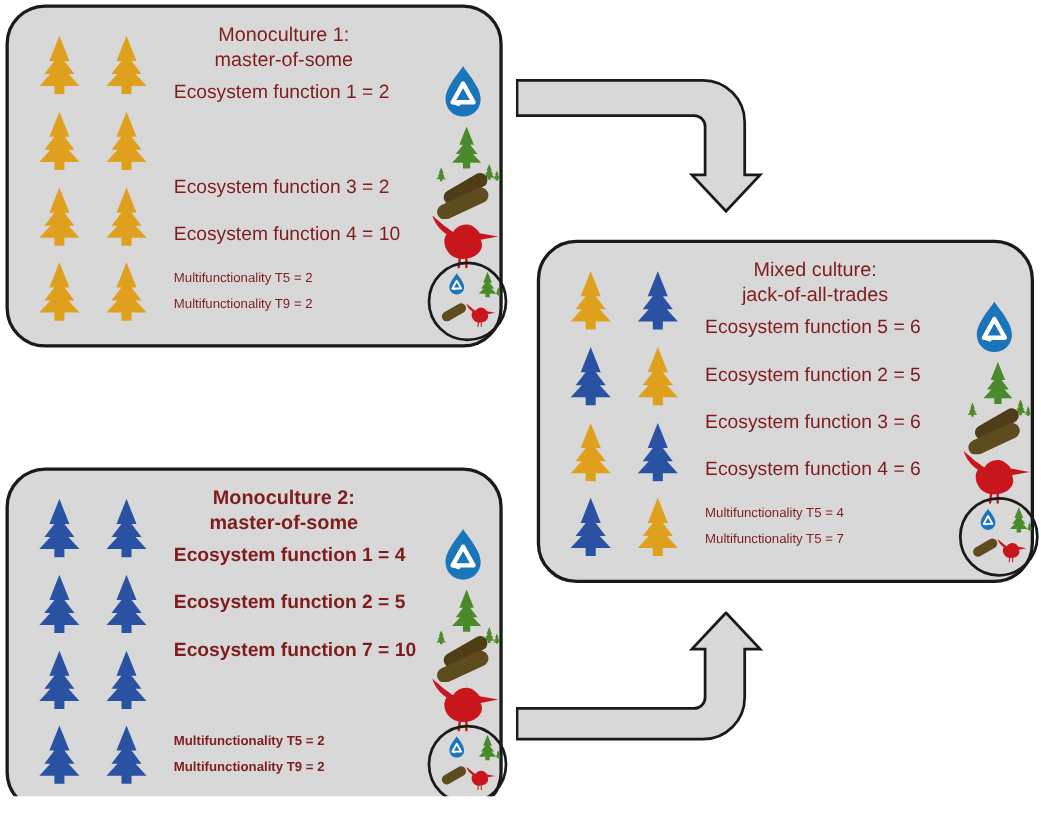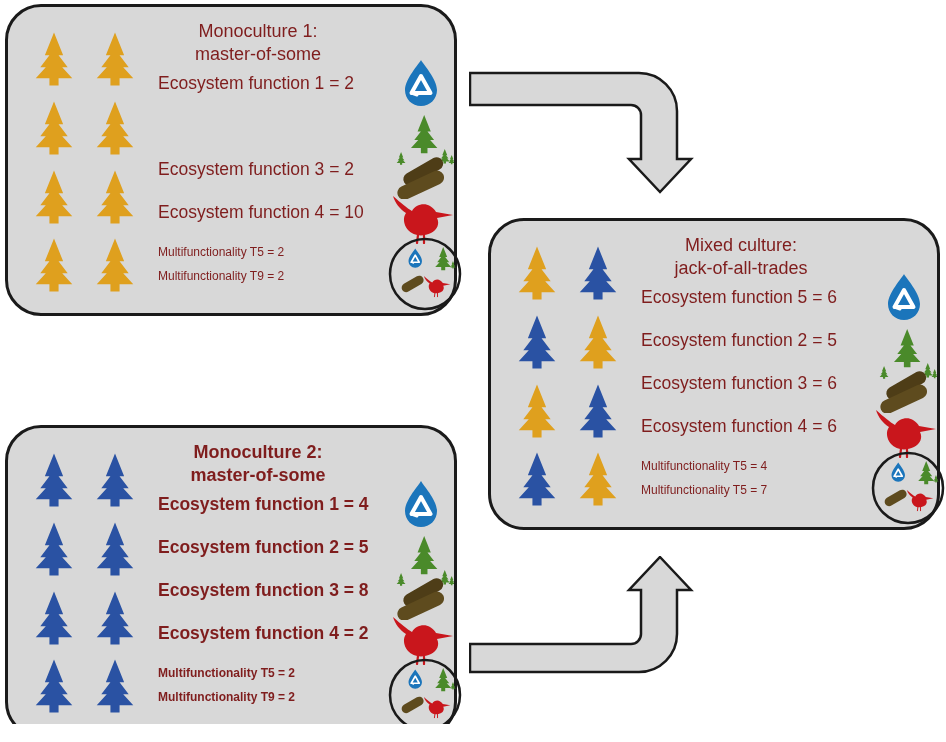--- a/index.html
+++ b/index.html
@@ -174,22 +174,21 @@
         </svg>
       <svg class="tree col1 row4" viewBox="0 0 46 58">
           <use href="#gTree" class="blue"></use>
         </svg>
       <svg class="tree col2 row4" viewBox="0 0 46 58">
           <use href="#gTree" class="blue"></use>
         </svg>
     </div>
     <div class="fn fn0">Ecosystem function 1 = 4</div>
     <div class="fn fn1">Ecosystem function 2 = 5</div>
-    <div class="fn fn2">Ecosystem function 3 = 8</div>
-    <div class="fn fn3">Ecosystem function 4 = 2</div>
+    <div class="fn fn2">Ecosystem function 7 = 10</div>
     <div class="multi">
       <div>Multifunctionality T5 = 2</div>
       <div>Multifunctionality T9 = 2</div>
     </div>
     <svg class="icon icon-drop" viewBox="0 0 44 50">
         <use href="#gDrop"></use>
       </svg>
     <svg class="icon icon-trees" viewBox="0 0 58 52">
         <use href="#gTreesIcon"></use>
       </svg>

